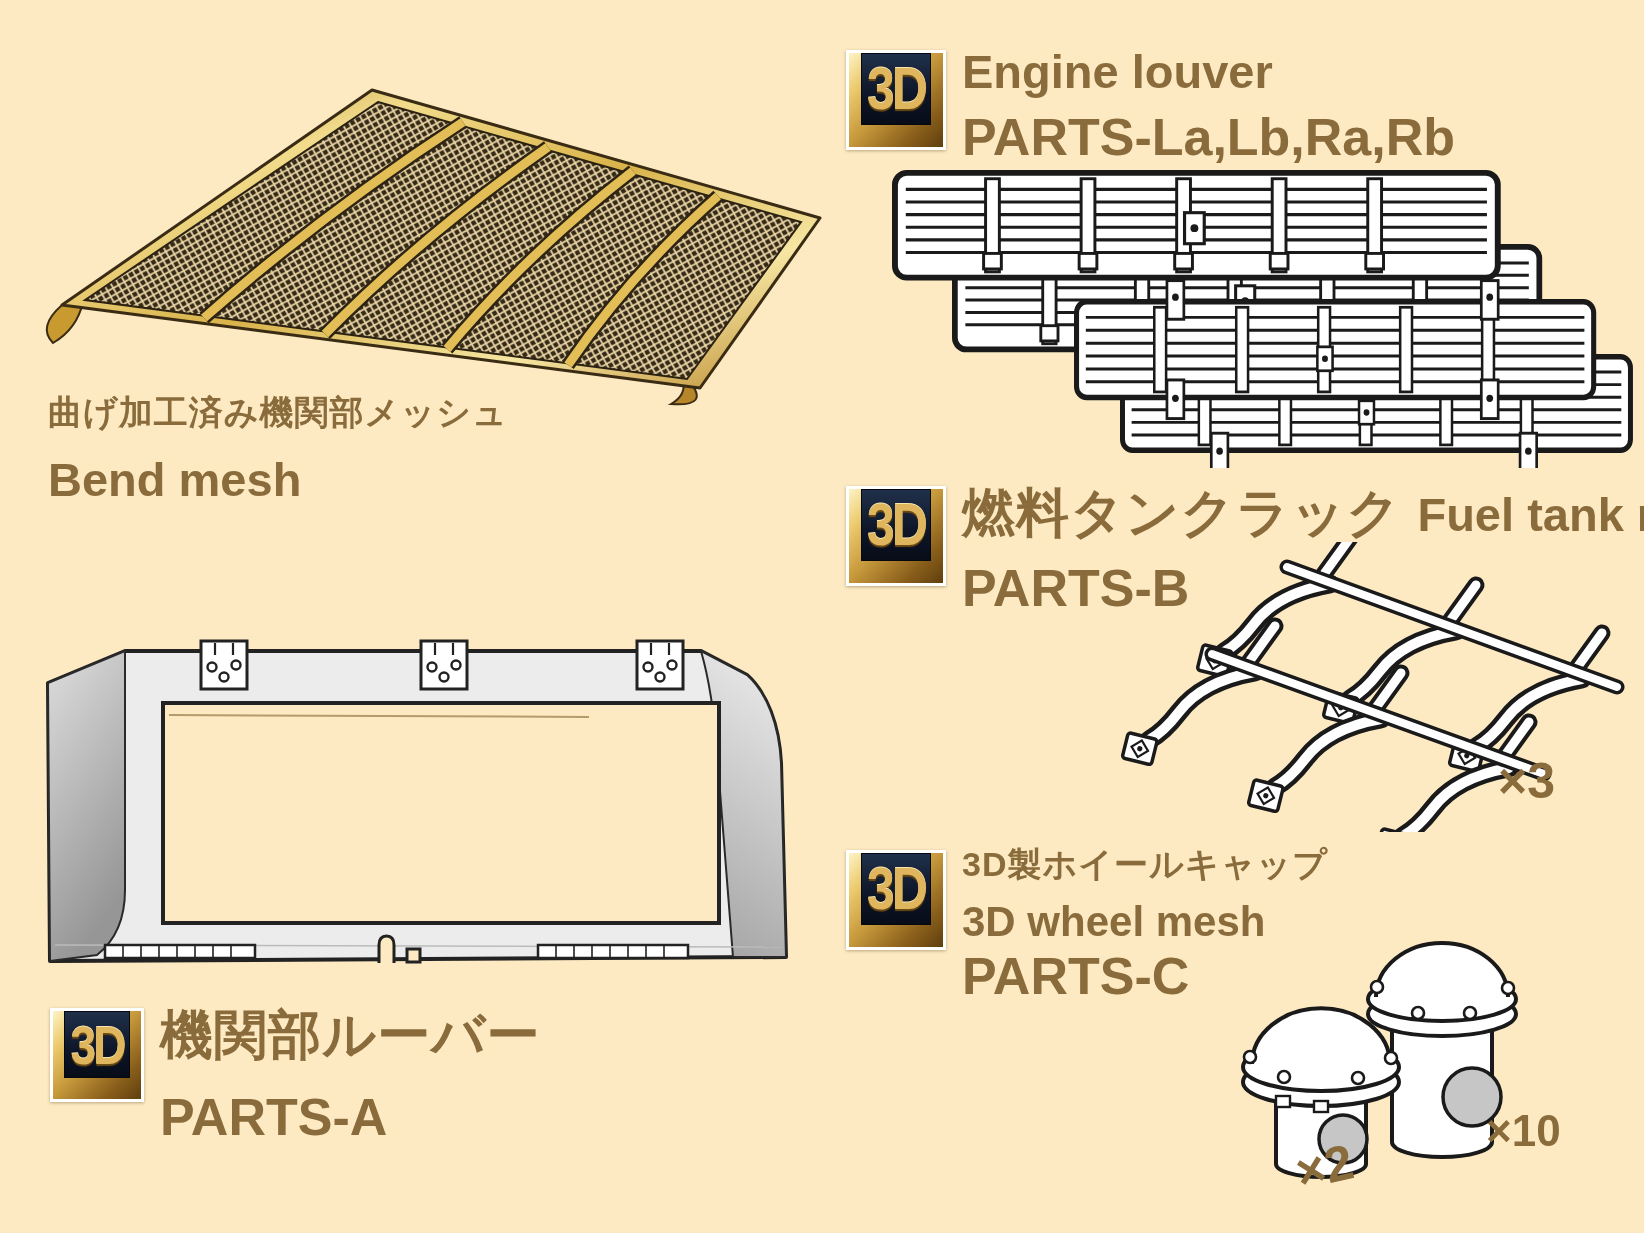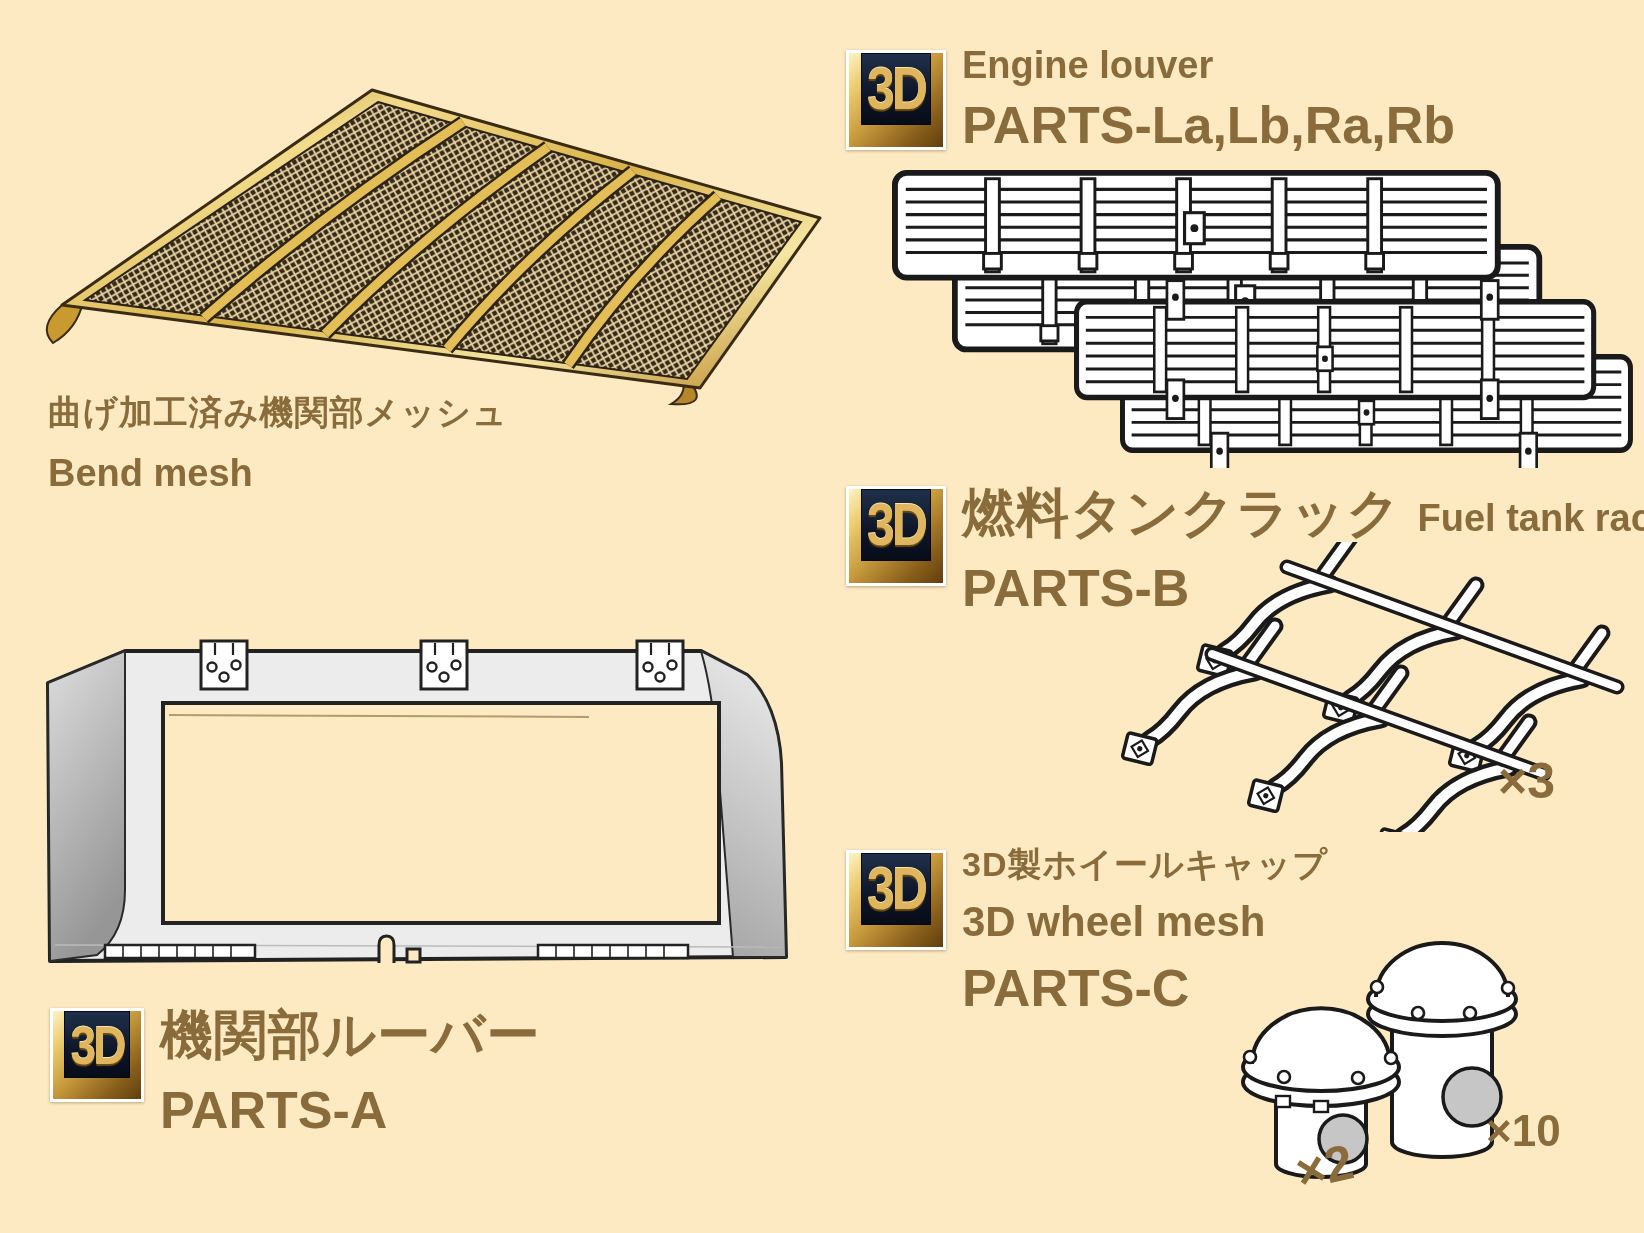--- a/index.html
+++ b/index.html
@@ -5,21 +5,21 @@
   html,body{margin:0;padding:0;}
   body{font-family:"Liberation Sans","DejaVu Sans",sans-serif;}
   #stage{position:relative;width:1644px;height:1233px;background:#fdeac2;overflow:hidden;}
 
   .abs{position:absolute;}
 
   
   .label-line{display:flex;align-items:baseline;gap:16px;white-space:nowrap;}
   .ja-title{font-size:53px;font-weight:800;color:#8a6c3c;letter-spacing:1px;}
   .ja-title.big{font-size:34px;}
-  .en-title{font-size:38px;font-weight:700;color:#8a6c3c;letter-spacing:0px;}
+  .en-title{font-size:47px;font-weight:700;color:#8a6c3c;letter-spacing:0px;}
   .parts{font-size:52px;font-weight:700;color:#8a6c3c;letter-spacing:0px;}
   .count{font-size:50px;font-weight:800;color:#8a6c3c;}
 
   
   .badge{width:100px;height:100px;border:3px solid #fff;box-sizing:border-box;
          background:linear-gradient(135deg,#fdf4c6 0%,#ecca6d 22%,#c79a3c 48%,#8a5f1b 78%,#5f3f0e 100%);
          display:flex;align-items:flex-start;justify-content:center;
          box-shadow:0 1px 3px rgba(60,40,0,.35);}
   .badge .face{width:72%;height:74%;background:linear-gradient(180deg,#20304a 0%,#0d1527 60%,#070c18 100%);
          display:flex;align-items:center;justify-content:center;border:1px solid #05080f;}
@@ -244,32 +244,32 @@
 
   <div class="abs badge" style="left:50px;top:1008px;width:94px;height:94px;">
     <div class="face">
       <span style="font-size:46px;">3D</span>
     </div>
   </div>
   <div class="abs" style="left:160px;top:1000px;">
     <div class="label-line">
       <span class="ja-title">機関部ルーバー</span>
     </div>
-    <div class="parts" style="margin-top:8px;">PARTS-A</div>
+    <div class="parts" style="margin-top:15px;">PARTS-A</div>
   </div>
 
   <div class="abs badge" style="left:846px;top:850px;">
     <div class="face">
       <span>3D</span>
     </div>
   </div>
   <div class="abs" style="left:962px;top:842px;">
     <div class="ja-title big">3D製ホイールキャップ</div>
     <div class="en-title" style="margin-top:10px;font-size:42px;">3D wheel mesh</div>
-    <div class="parts" style="margin-top:12px;">PARTS-C</div>
+    <div class="parts" style="margin-top:0;">PARTS-C</div>
   </div>
 
   <svg class="abs" style="left:1180px;top:892px;" width="440" height="320" viewBox="0 0 440 320">
 
     <g>
       <path d="M212,130 L212,250 A50,15 0 0 0 312,250 L312,130 Z" fill="#fff" stroke="#1a1a1a" stroke-width="4"></path>
       <circle cx="292" cy="205" r="29" fill="#c6c6c6" stroke="#1a1a1a" stroke-width="3.5"></circle>
       <ellipse cx="262" cy="122" rx="74" ry="22" fill="#fff" stroke="#1a1a1a" stroke-width="4"></ellipse>
       <ellipse cx="262" cy="107" rx="74" ry="22" fill="#fff" stroke="#1a1a1a" stroke-width="4"></ellipse>
       <path d="M196,105 A 66,54 0 0 1 328,105" fill="#fff" stroke="#1a1a1a" stroke-width="4"></path>

